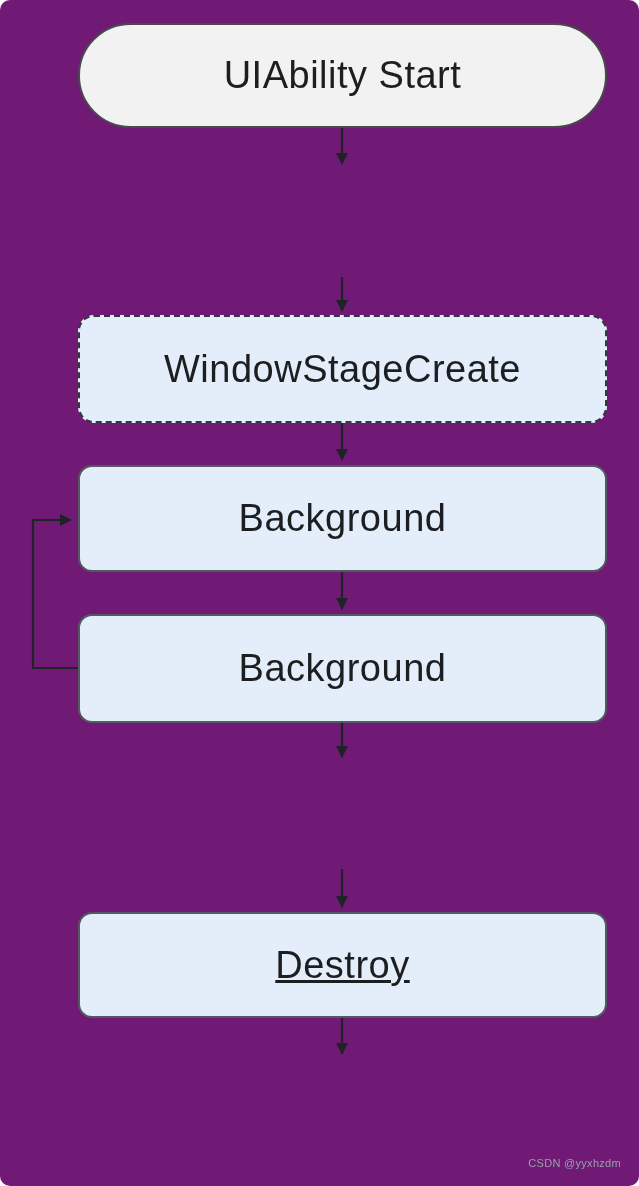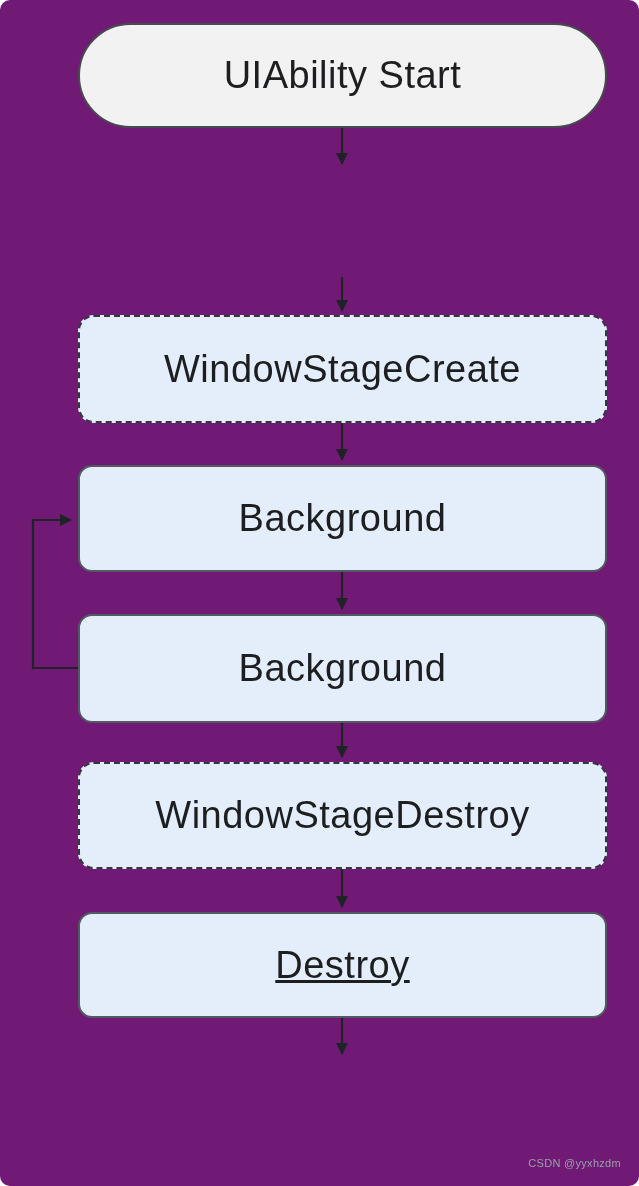--- a/index.html
+++ b/index.html
@@ -91,23 +91,20 @@
   </div>
 
   <div class="node n4">
     <span>Background</span>
   </div>
 
   <div class="node n5">
     <span>Background</span>
   </div>
 
-  <div class="node dashed n6">
-    <span>WindowStageDestroy</span>
-  </div>
 
   <div class="node n7">
     <span>Destroy</span>
   </div>
 
 
   <div class="watermark">CSDN @yyxhzdm</div>
 
 </div>
 

